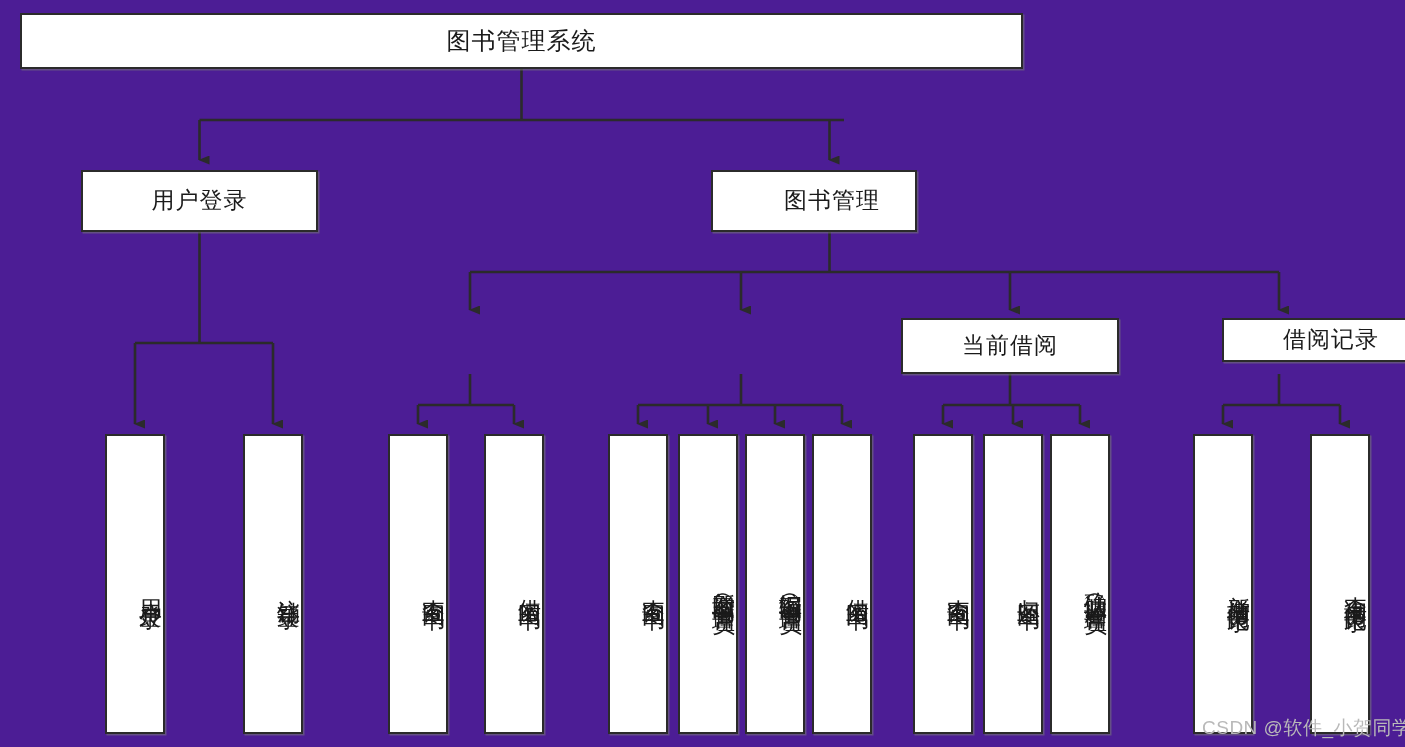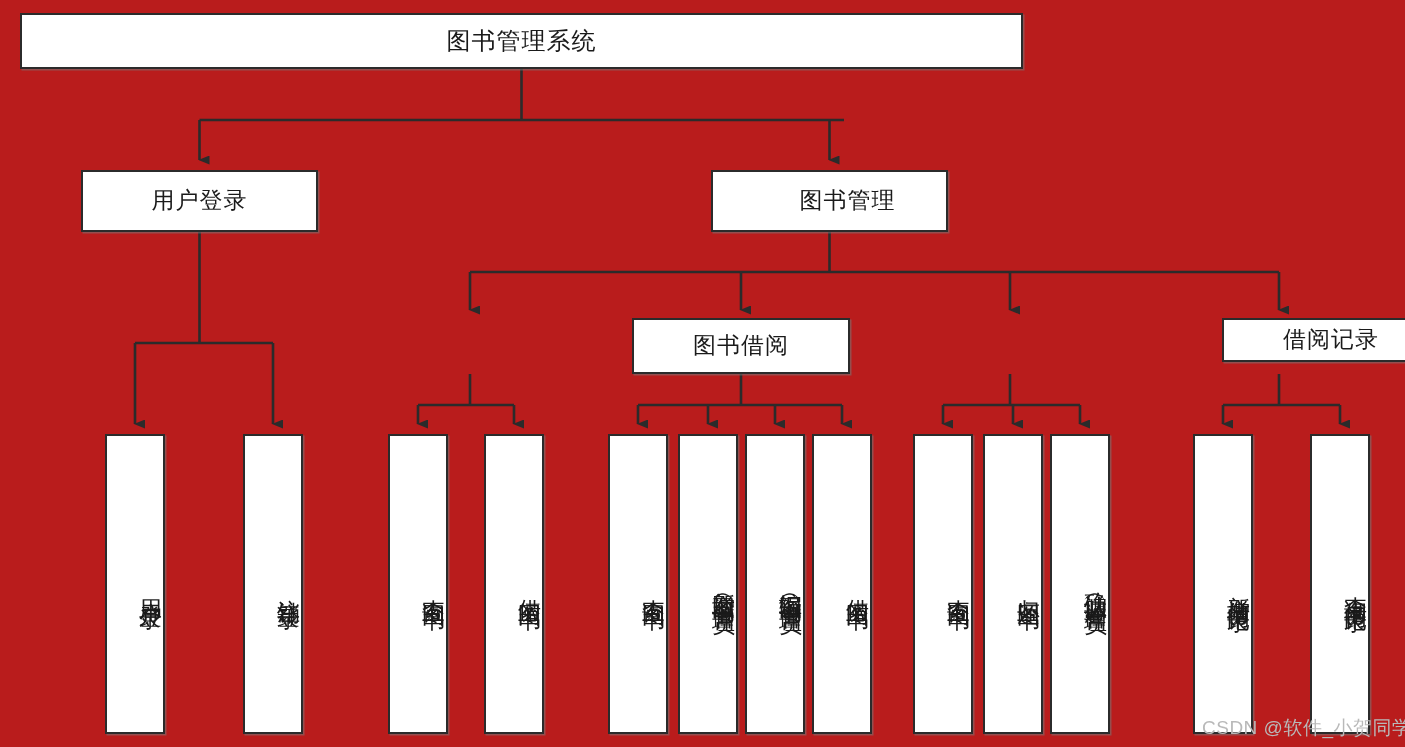--- a/index.html
+++ b/index.html
@@ -8,21 +8,21 @@
     padding: 0;
     background: #ffffff;
   }
   body {
     font-family: "Liberation Sans", "DejaVu Sans", sans-serif;
   }
   #canvas {
     position: relative;
     width: 1405px;
     height: 747px;
-    background: #b91c1c;
+    background: #4c1d95;
     overflow: hidden;
   }
   #edges {
     position: absolute;
     left: 0;
     top: 0;
     width: 1405px;
     height: 747px;
     pointer-events: none;
   }
@@ -116,23 +116,23 @@
       <path d="M1279,374 L1279,405"></path>
       <path d="M1223,405 L1340,405"></path>
       <path d="M1223,405 L1223,424" marker-end="url(#arrow)"></path>
       <path d="M1340,405 L1340,424" marker-end="url(#arrow)"></path>
     </g>
   </svg>
 
   <div class="node horiz root" style="left: 20px; top: 13px; width: 1003px; height: 56px;">图书管理系统</div>
 
   <div class="node horiz" style="left: 81px; top: 170px; width: 237px; height: 62px;">用户登录</div>
-  <div class="node horiz" style="left: 711px; top: 170px; width: 237px; height: 62px; padding-left: 36px;">图书管理</div>
+  <div class="node horiz" style="left: 711px; top: 170px; width: 206px; height: 62px; padding-left: 36px;">图书管理</div>
 
-  <div class="node horiz" style="left: 632px; top: 318px; width: 218px; height: 56px;">图书借阅</div>
+  <div class="node horiz" style="left: 901px; top: 318px; width: 218px; height: 56px;">当前借阅</div>
   <div class="node horiz" style="left: 1222px; top: 318px; width: 218px; height: 44px;">借阅记录</div>
 
   <div class="node vert" style="left: 105px; top: 434px; width: 60px; height: 300px;">用户登录</div>
   <div class="node vert" style="left: 243px; top: 434px; width: 60px; height: 300px;">注销登录</div>
   <div class="node vert" style="left: 388px; top: 434px; width: 60px; height: 300px;">查询图书</div>
   <div class="node vert" style="left: 484px; top: 434px; width: 60px; height: 300px;">借阅图书</div>
   <div class="node vert" style="left: 608px; top: 434px; width: 60px; height: 300px;">查询图书</div>
   <div class="node vert" style="left: 678px; top: 434px; width: 60px; height: 300px;">新增图书（管理员）</div>
   <div class="node vert" style="left: 745px; top: 434px; width: 60px; height: 300px;">编辑图书（管理员）</div>
   <div class="node vert" style="left: 812px; top: 434px; width: 60px; height: 300px;">借阅图书</div>

